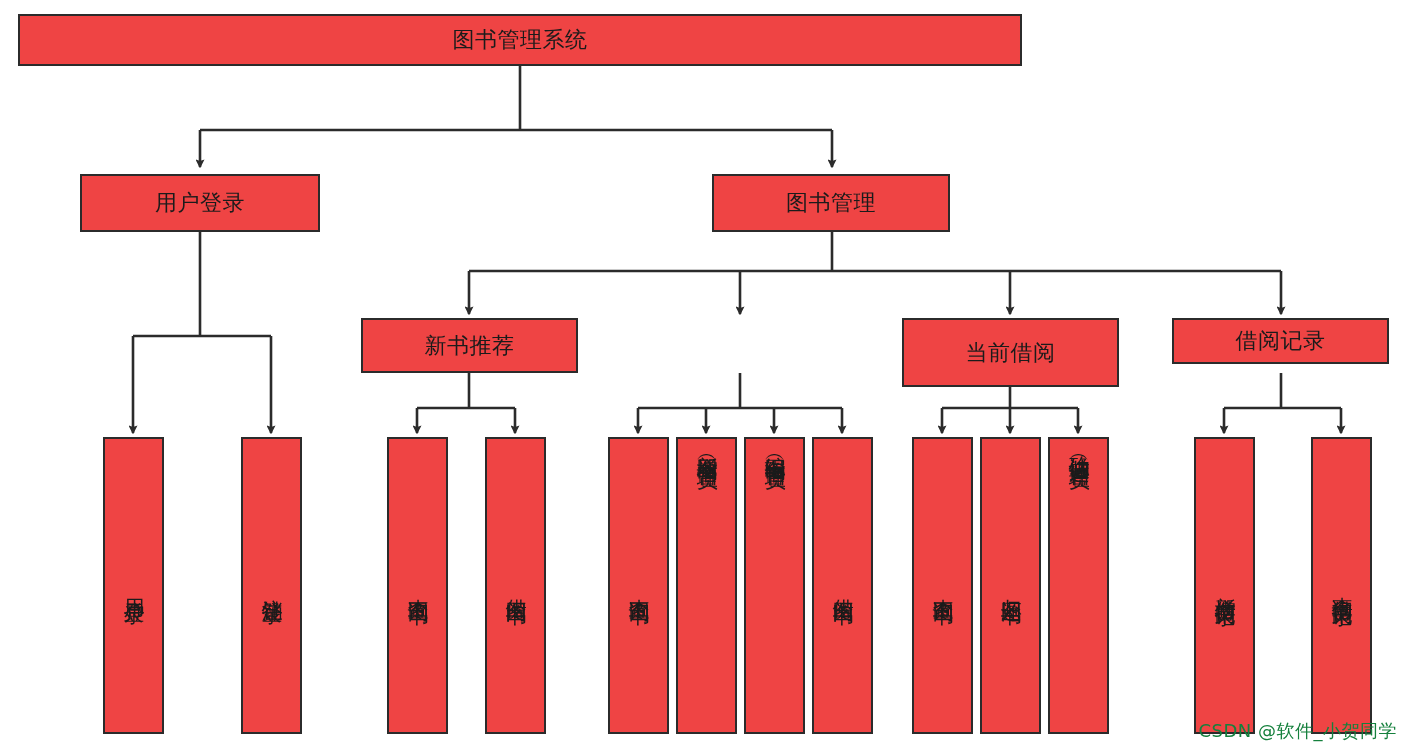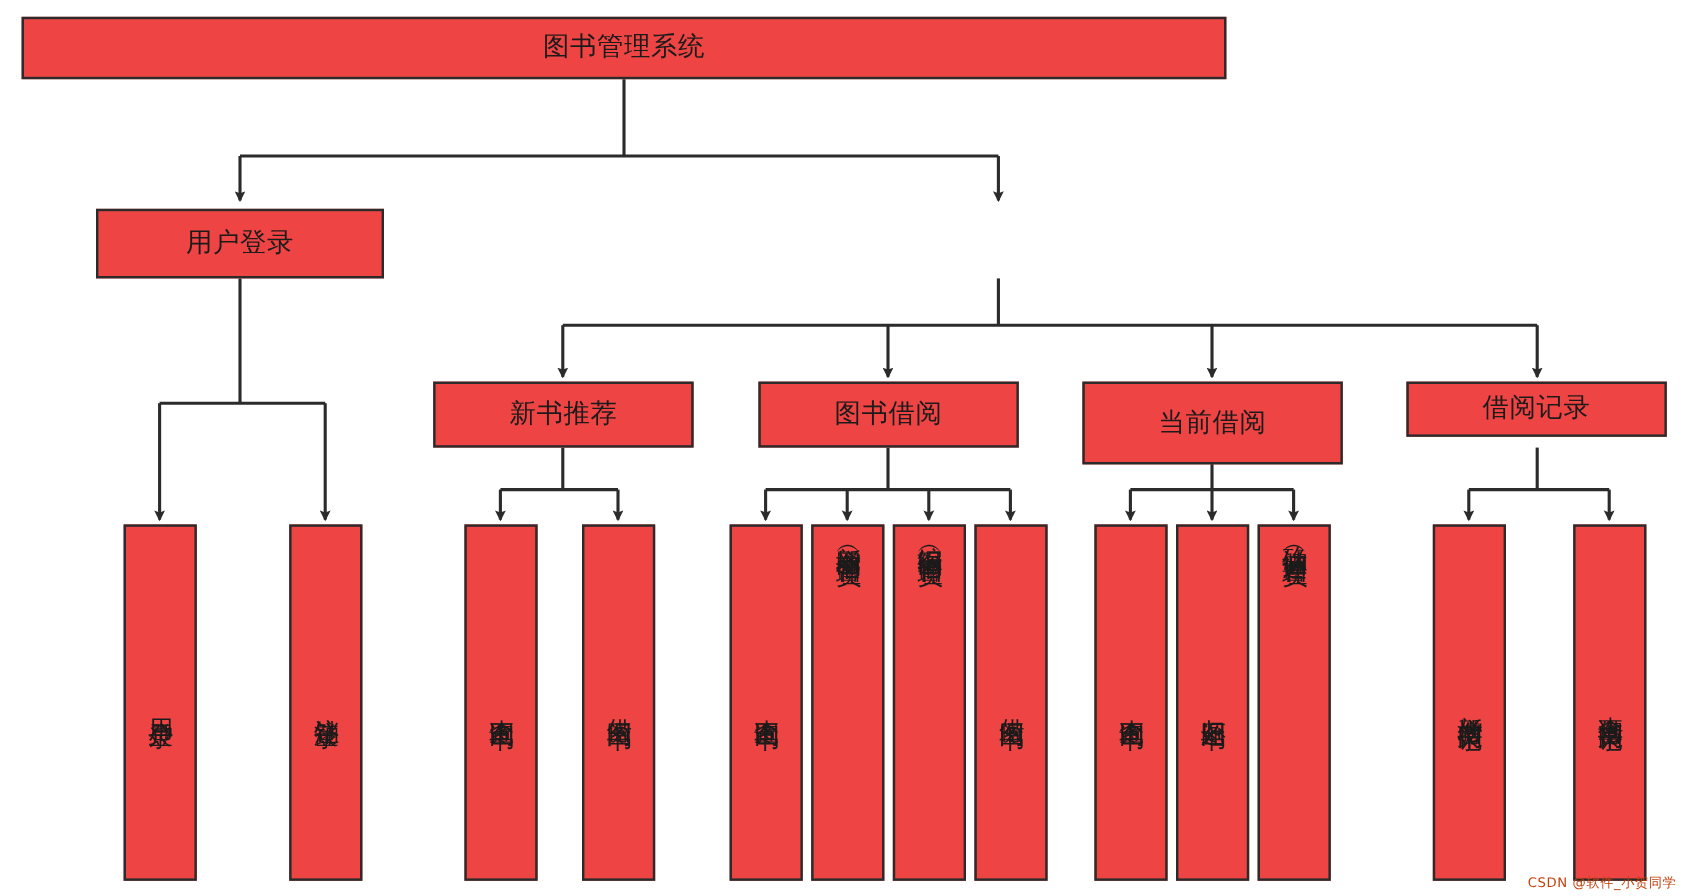--- a/index.html
+++ b/index.html
@@ -65,22 +65,22 @@
     font-size: 22px;
   }
   .node.level2 .node-label,
   .node.level3 .node-label {
     font-size: 22px;
   }
   #watermark {
     position: absolute;
     right: 8px;
     bottom: 4px;
-    font-size: 11px;
-    color: #c2410c;
+    font-size: 18px;
+    color: #15803d;
     letter-spacing: 0.5px;
     z-index: 5;
     white-space: nowrap;
     text-align: right;
   }
 </style>
 </head>
 <body>
 
 <div id="diagram-root">
@@ -136,27 +136,27 @@
     </g>
   </svg>
 
   <div class="node root" style="left:18px; top:14px; width:1004px; height:52px;">
     <span class="node-label">图书管理系统</span>
   </div>
 
   <div class="node level2" style="left:80px; top:174px; width:240px; height:58px;">
     <span class="node-label">用户登录</span>
   </div>
+  <div class="node level2" style="left:712px; top:174px; width:238px; height:58px;">
+    <span class="node-label">图书管理</span>
+  </div>
 
   <div class="node level3" style="left:361px; top:318px; width:217px; height:55px;">
     <span class="node-label">新书推荐</span>
   </div>
-  <div class="node level3" style="left:632px; top:318px; width:217px; height:55px;">
-    <span class="node-label">图书借阅</span>
-  </div>
   <div class="node level3" style="left:902px; top:318px; width:217px; height:69px;">
     <span class="node-label">当前借阅</span>
   </div>
   <div class="node level3" style="left:1172px; top:318px; width:217px; height:46px;">
     <span class="node-label">借阅记录</span>
   </div>
 
   <div class="node vertical center-v" style="left:103px; top:437px; width:61px; height:297px;">
     <span class="node-label">用户登录</span>
   </div>

